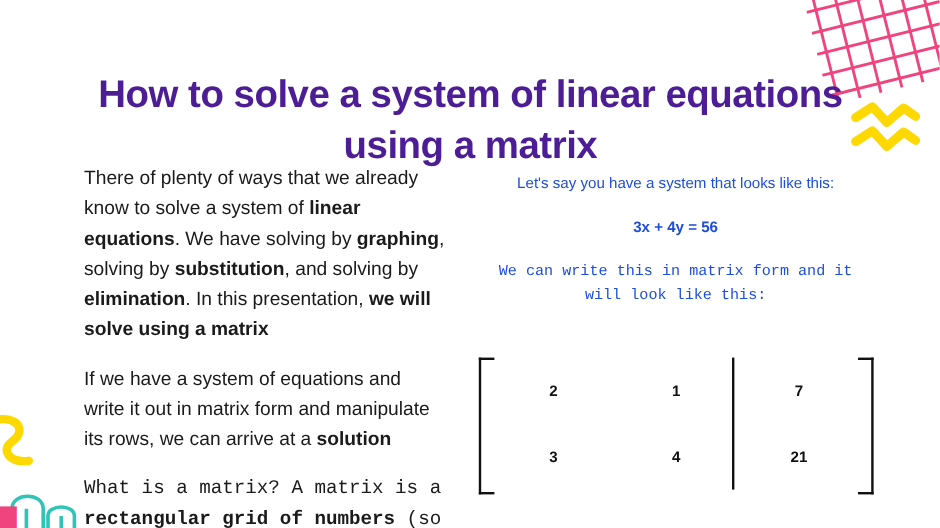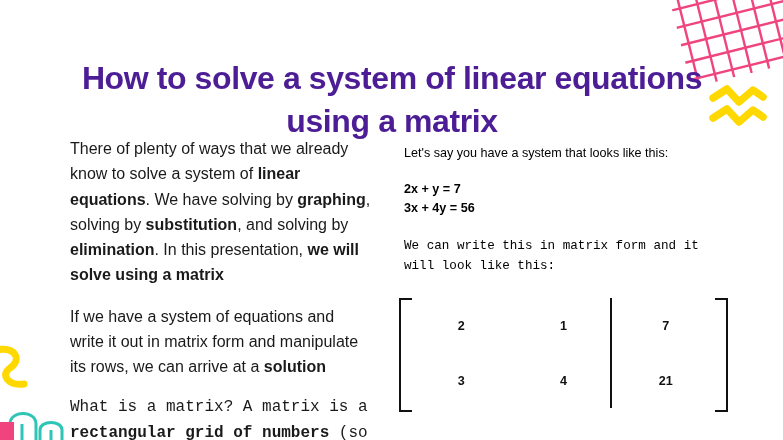--- a/index.html
+++ b/index.html
@@ -85,21 +85,22 @@
     line-height: 1.58;
     color: #1a1a1a;
   }
   .col-right {
     position: absolute;
     top: 144px;
     left: 404px;
     width: 318px;
     font-size: 12.6px;
     line-height: 1.58;
-    color: #000000;
+    color: #1d4ed8;
+    text-align: center;
   }
 
   .para { margin: 0 0 16px 0; }
   .para:last-child { margin-bottom: 0; font-family: Liberation Mono, monospace; }
   .para b { font-weight: bold; }
 
   .eq-block {
     margin: 0 0 18px 0;
     font-weight: bold;
     font-size: 12.6px;
@@ -200,21 +201,20 @@
 
   <div class="col-left">
     <p class="para" id="p1">There of plenty of ways that we already know to solve a system of <b>linear equations</b>. We have solving by <b>graphing</b>, solving by <b>substitution</b>, and solving by <b>elimination</b>. In this presentation, <b>we will solve using a matrix</b></p>
     <p class="para" id="p3">If we have a system of equations and write it out in matrix form and manipulate its rows, we can arrive at a <b>solution</b></p>
     <p class="para" id="p2">What is a matrix? A matrix is a <b>rectangular grid of numbers</b> (so there are a certain number of rows and columns)</p>
   </div>
 
   <div class="col-right">
     <p class="para">Let's say you have a system that looks like this:</p>
     <div class="eq-block">
-      <div>2x + y = 7</div>
       <div>3x + 4y = 56</div>
     </div>
     <p class="para">We can write this in matrix form and it will look like this:</p>
   </div>
 
   <div class="matrix-wrap">
     <div class="bracket left"></div>
     <div class="bracket right"></div>
     <div class="divider"></div>
     <div class="matrix-grid">

